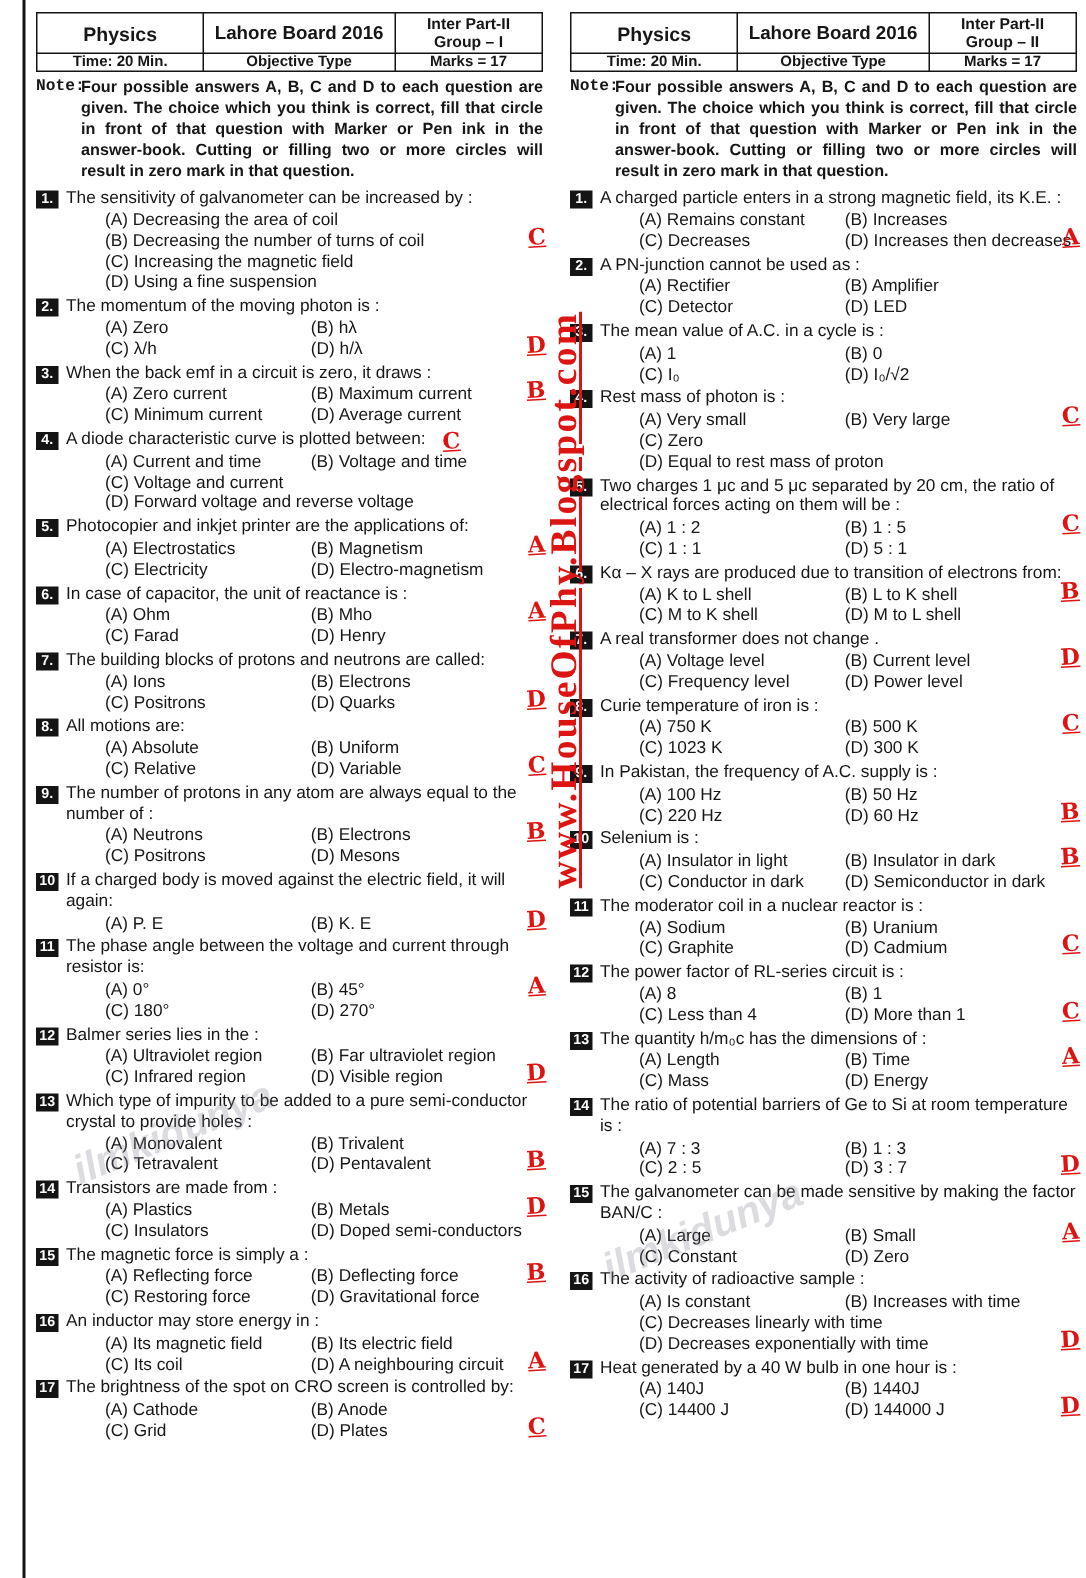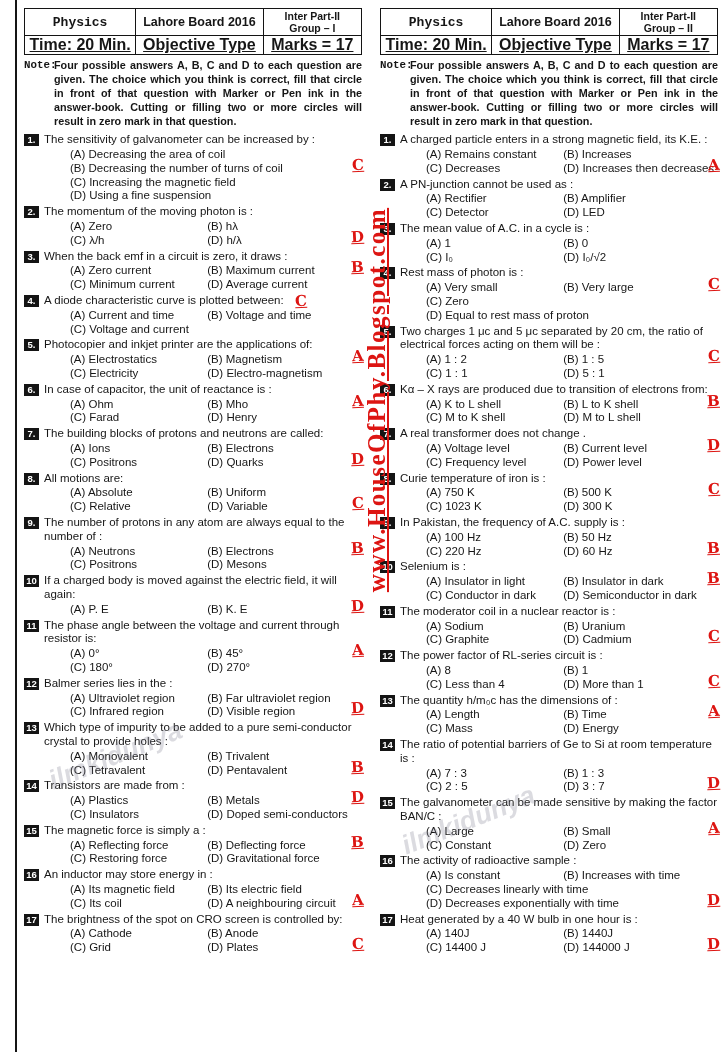--- a/index.html
+++ b/index.html
@@ -7,24 +7,24 @@
     width:724px;height:1052px;position:relative;overflow:hidden;
     background:#ffffff;color:#161616;
     font-family:"Liberation Sans",sans-serif;
   }
   .scan-edge{position:absolute;left:15px;top:0;width:2px;height:1052px;background:#151515;}
   .paper{position:absolute;top:8px;width:338px;}
   .paper0{left:24px;}
   .paper1{left:380px;}
   table.hdr{width:100%;border-collapse:collapse;table-layout:fixed;}
   table.hdr td{border:1.6px solid #141414;text-align:center;font-weight:bold;padding:1px 2px;vertical-align:middle;}
-  td.c1{width:33%;font-size:13px;font-family:Liberation Mono, monospace;}
+  td.c1{width:33%;font-size:13px;}
   td.c2{width:38%;font-size:12.5px;}
   td.c3{width:29%;font-size:10.5px;line-height:1.15;}
-  tr.r2 td{font-size:16px;padding:0 2px;text-decoration:underline;}
+  tr.r2 td{font-size:10px;padding:0 2px;}
   .note{margin-top:3px;font-size:10.8px;font-weight:bold;line-height:1.3;text-align:justify;position:relative;padding-left:30px;}
   .note-label{position:absolute;left:0;top:0;font-family:Liberation Mono, monospace;}
   .questions{margin-top:5px;}
   .question{position:relative;padding-left:20px;margin-bottom:2px;font-size:11.5px;line-height:1.2;}
   .qnum{position:absolute;left:0;top:1px;background:#141414;color:#fff;font-weight:bold;
         font-size:9.5px;min-width:13px;height:12px;line-height:12px;text-align:center;padding:0 1px;}
   .opts{margin-left:26px;margin-top:1px;}
   .opt-row{position:relative;display:flex;}
   .opt{display:block;}
   .opt-first{flex:0 0 47%;}
@@ -118,20 +118,23 @@
           </div>
         </div></div>
       <div class="question"><span class="qnum">4.</span><span class="qtext">A diode characteristic curve is plotted between:</span><span class="answer on-text">C</span><div class="opts">
           <div class="opt-row">
             <span class="opt opt-first">(A) Current and time</span>
             <span class="opt">(B) Voltage and time</span>
           </div>
           <div class="opt-row">
             <span class="opt">(C) Voltage and current</span>
           </div>
+          <div class="opt-row">
+            <span class="opt">(D) Forward voltage and reverse voltage</span>
+          </div>
         </div></div>
       <div class="question"><span class="qnum">5.</span><span class="qtext">Photocopier and inkjet printer are the applications of:</span><div class="opts">
           <div class="opt-row">
             <span class="opt opt-first">(A) Electrostatics</span>
             <span class="opt">(B) Magnetism</span>
             <span class="answer">A</span>
           </div>
           <div class="opt-row">
             <span class="opt opt-first">(C) Electricity</span>
             <span class="opt">(D) Electro-magnetism</span>

